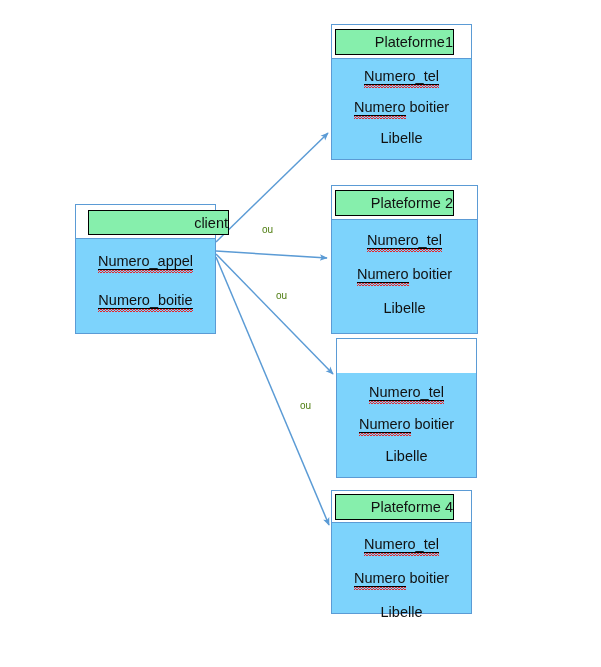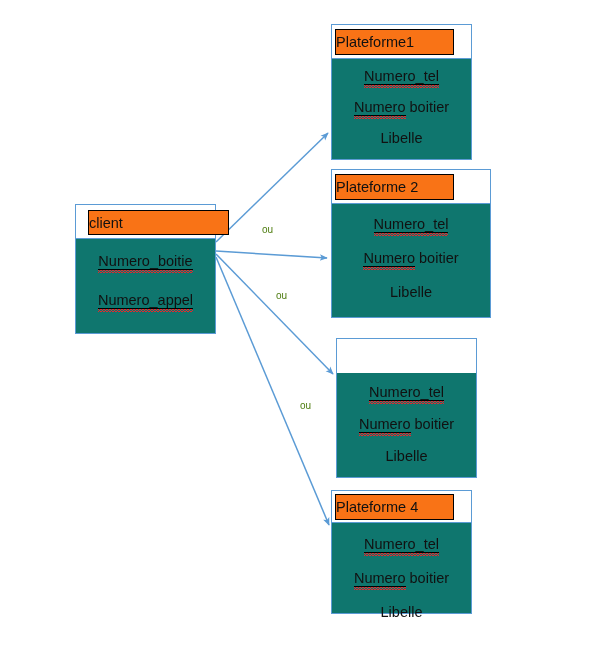--- a/index.html
+++ b/index.html
@@ -37,39 +37,39 @@
     left: 0;
     right: 0;
     box-sizing: border-box;
     border-bottom: 1px solid #5B9BD5;
     background: #ffffff;
   }
   .entity-title {
     position: absolute;
     box-sizing: border-box;
     border: 1.2px solid #000000;
-    background: #f97316;
+    background: #86efac;
     display: flex;
     align-items: center;
-    justify-content: flex-start;
+    justify-content: flex-end;
     font-size: 14.5px;
     color: #111111;
     white-space: nowrap;
   }
 
   .entity-body {
     position: absolute;
     left: 0;
     right: 0;
     bottom: 0;
     display: flex;
     flex-direction: column;
     align-items: center;
     justify-content: flex-start;
-    background: #0f766e;
+    background: #7dd3fc;
   }
 
   .attr {
     font-size: 14.5px;
     color: #111111;
     white-space: nowrap;
     position: relative;
     text-align: center;
   }
   
@@ -140,24 +140,24 @@
   </svg>
 
   <div class="entity" style="left:75px; top:204px; width:141px; height:130px;">
     <div class="entity-title-wrap" style="top:0; height:34px;">
       <div class="entity-title" style="left:12px; top:5px; width:141px; height:25px;">
         <span>client</span>
       </div>
     </div>
     <div class="entity-body" style="top:34px; padding-top:14px; gap:22px;">
       <div class="attr">
+        <span class="u sq">Numero_appel</span>
+      </div>
+      <div class="attr">
         <span class="u sq">Numero_boitie</span>
-      </div>
-      <div class="attr">
-        <span class="u sq">Numero_appel</span>
       </div>
     </div>
   </div>
 
   <div class="entity" style="left:331px; top:24px; width:141px; height:136px;">
     <div class="entity-title-wrap" style="top:0; height:34px;">
       <div class="entity-title" style="left:3px; top:4px; width:119px; height:26px;">
         <span>Plateforme1</span>
       </div>
     </div>
@@ -167,21 +167,21 @@
       </div>
       <div class="attr">
         <span class="u sq">Numero</span><span> boitier</span>
       </div>
       <div class="attr">
         <span>Libelle</span>
       </div>
     </div>
   </div>
 
-  <div class="entity" style="left:331px; top:169px; width:160px; height:149px;">
+  <div class="entity" style="left:331px; top:185px; width:147px; height:149px;">
     <div class="entity-title-wrap" style="top:0; height:34px;">
       <div class="entity-title" style="left:3px; top:4px; width:119px; height:26px;">
         <span>Plateforme 2</span>
       </div>
     </div>
     <div class="entity-body" style="top:34px; padding-top:12px; gap:17px;">
       <div class="attr">
         <span class="u sq">Numero_tel</span>
       </div>
       <div class="attr">

